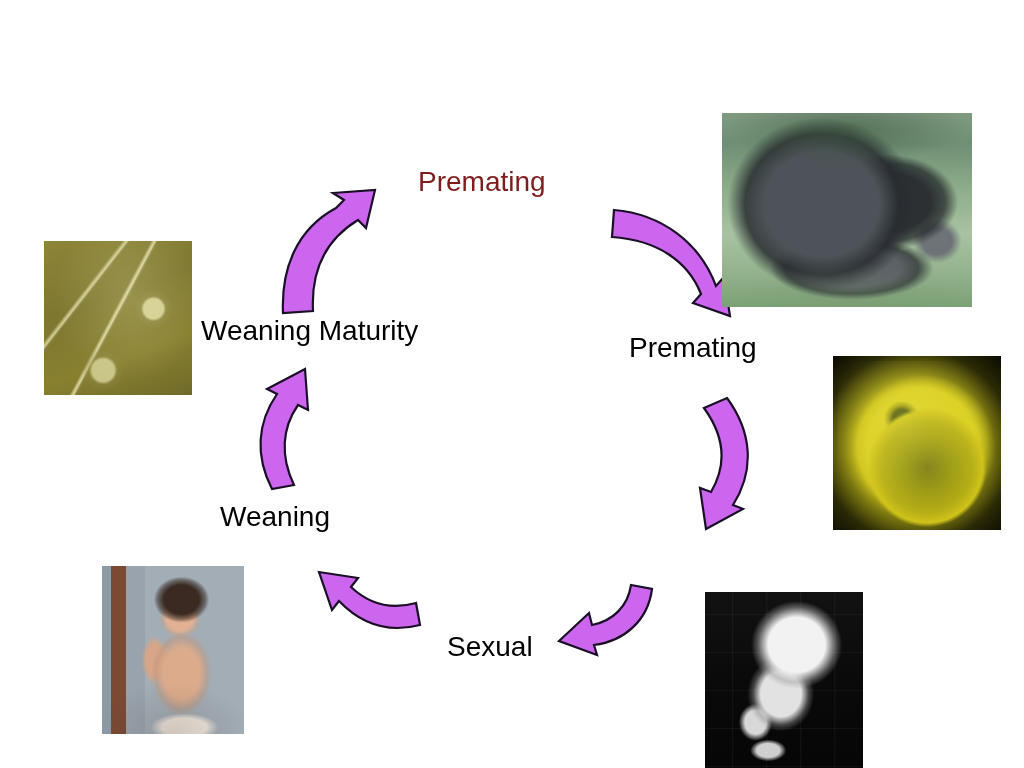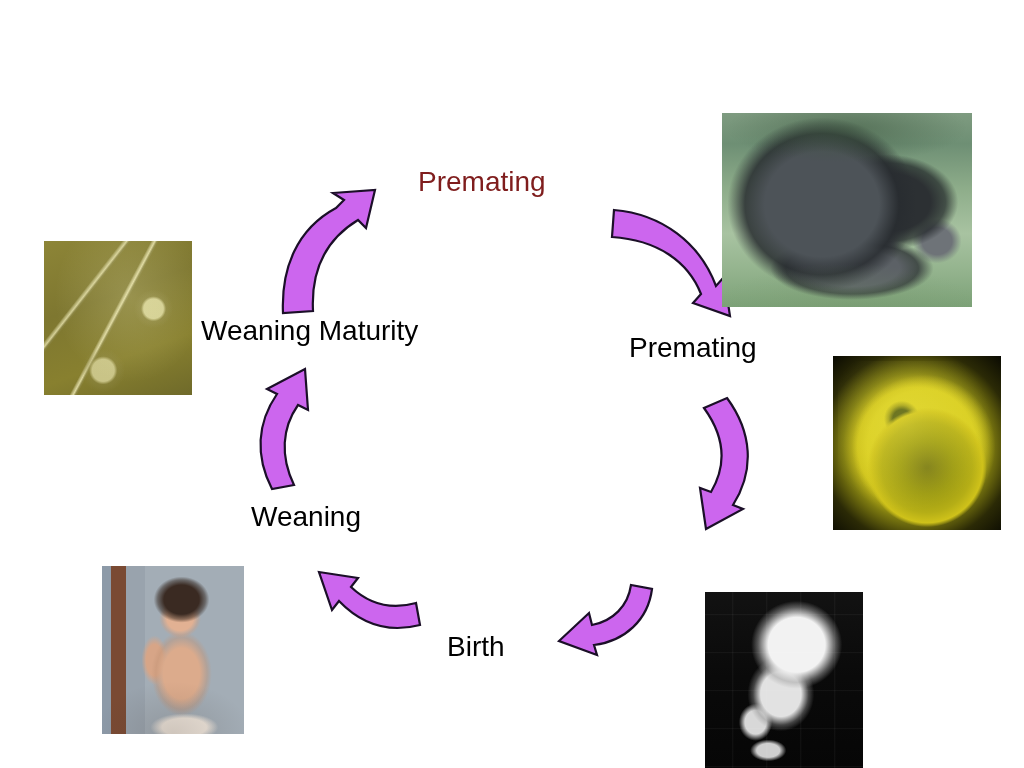--- a/index.html
+++ b/index.html
@@ -230,23 +230,23 @@
                C 282,428 280,456 294,485
                Z" style="fill: rgb(204, 102, 238); stroke: rgb(27, 15, 40);"></path>
     </g>
   </svg>
 
   <div class="stage-label" id="label-premating" style="color: #7f1d1d;">Premating</div>
 
   <div class="stage-label" id="label-conception" style="color: rgb(0, 0, 0);">Premating</div>
 
 
-  <div class="stage-label" id="label-birth" style="color: rgb(0, 0, 0);">Birth</div>
-
-  <div class="stage-label" id="label-weaning" style="color: rgb(0, 0, 0); margin-left: 31px;">Weaning</div>
+  <div class="stage-label" id="label-birth" style="color: rgb(0, 0, 0);">Sexual</div>
+
+  <div class="stage-label" id="label-weaning" style="color: rgb(0, 0, 0);">Weaning</div>
 
   <div class="stage-label" id="label-sexual-maturity" style="color: rgb(0, 0, 0);">Weaning Maturity</div>
 
   <div class="photo" id="photo-tortoise" title="Two tortoises mating on grass">
     <div class="inner"></div>
     <div class="glow"></div>
   </div>
 
   <div class="photo" id="photo-ovum" title="Yellow-stained fertilized egg cell">
     <div class="inner"></div>

